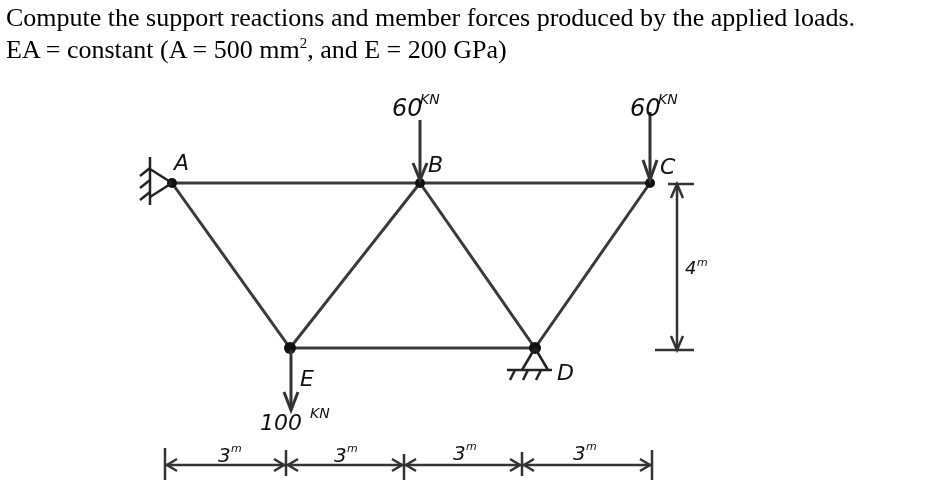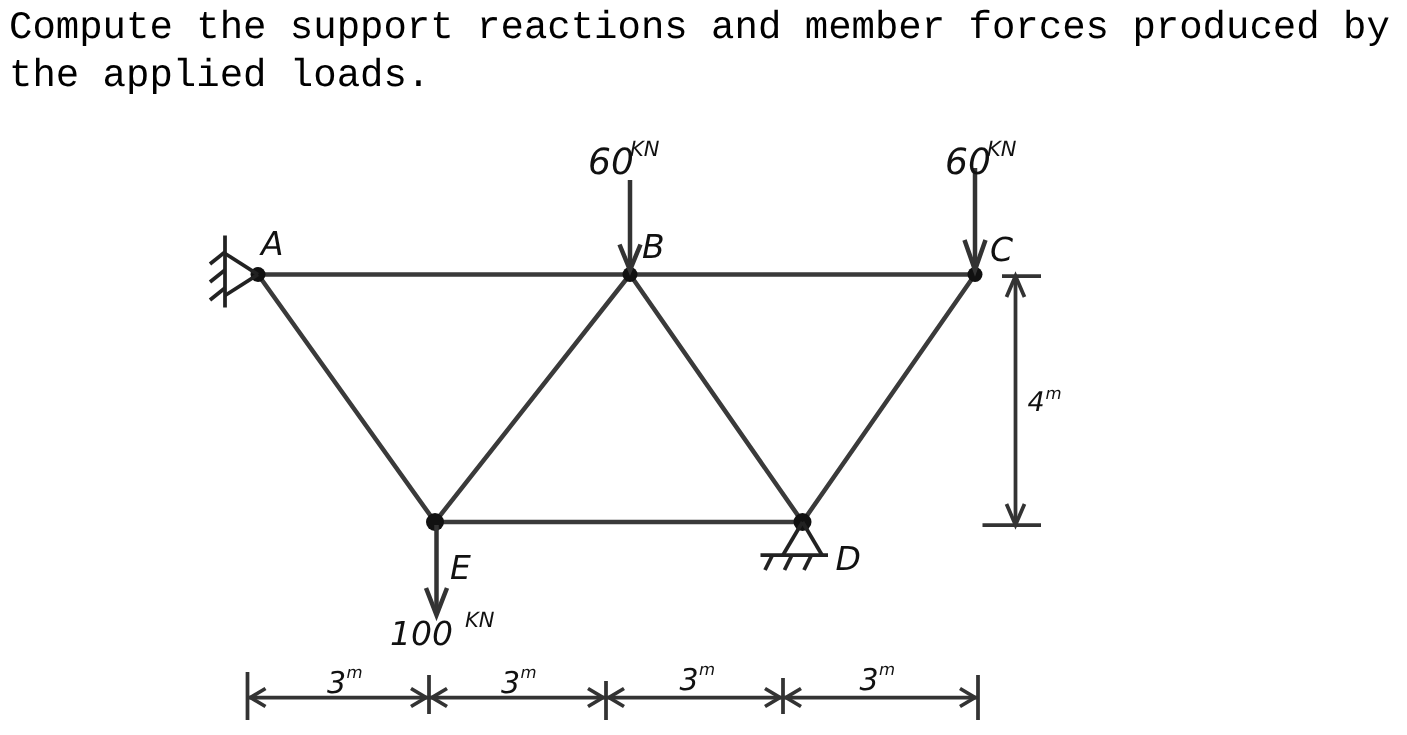--- a/index.html
+++ b/index.html
@@ -1,26 +1,27 @@
 <!DOCTYPE html>
 <html><head>
 <meta charset="utf-8">
 <style>
   html, body { margin:0; padding:0; background:#ffffff; }
   body { width:938px; height:490px; position:relative; overflow:hidden; }
-  .problem { position:absolute; left:6px; top:2px; font-family:Liberation Mono, monospace; font-size:26px; line-height:32px; color:#000; }
+  .problem { position:absolute; left:6px; top:2px; font-family:Liberation Serif, serif; font-size:26px; line-height:32px; color:#000; }
   .problem sup { font-size:15px; line-height:0; }
   svg { position:absolute; left:0; top:0; }
   .hand { font-family:"DejaVu Sans", sans-serif; fill:#111; font-style:italic; }
 </style>
 </head>
 <body>
 
 <div class="problem">
   <div>Compute the support reactions and member forces produced by the applied loads.</div>
+  <div><span>EA = constant (A = 500 mm</span><sup>2</sup><span>, and E = 200 GPa)</span></div>
 </div>
 
 <svg width="938" height="490" viewBox="0 0 938 490">
   <g stroke="#3a3a3a" stroke-width="3" fill="none" stroke-linecap="round">
     <line x1="172" y1="183" x2="650" y2="183"></line>
     <line x1="172" y1="183" x2="290" y2="348"></line>
     <line x1="290" y1="348" x2="420" y2="183"></line>
     <line x1="420" y1="183" x2="535" y2="348"></line>
     <line x1="535" y1="348" x2="650" y2="183"></line>
     <line x1="290" y1="348" x2="535" y2="348"></line>

